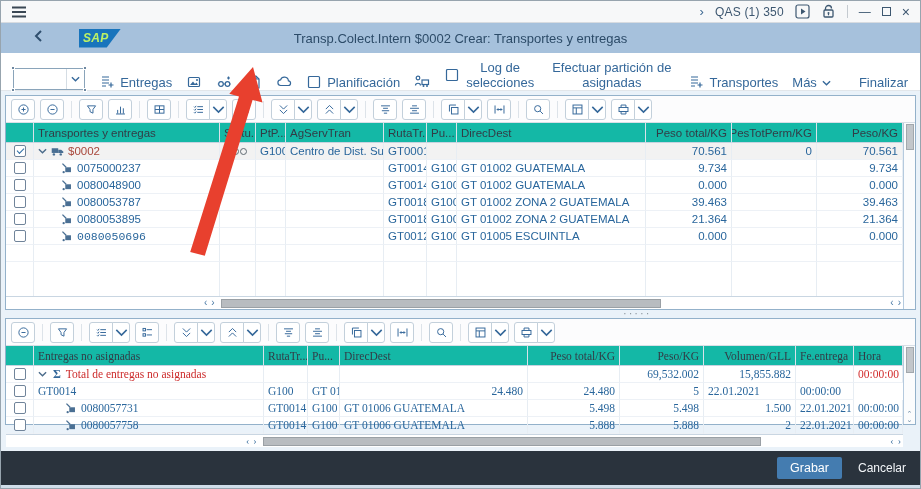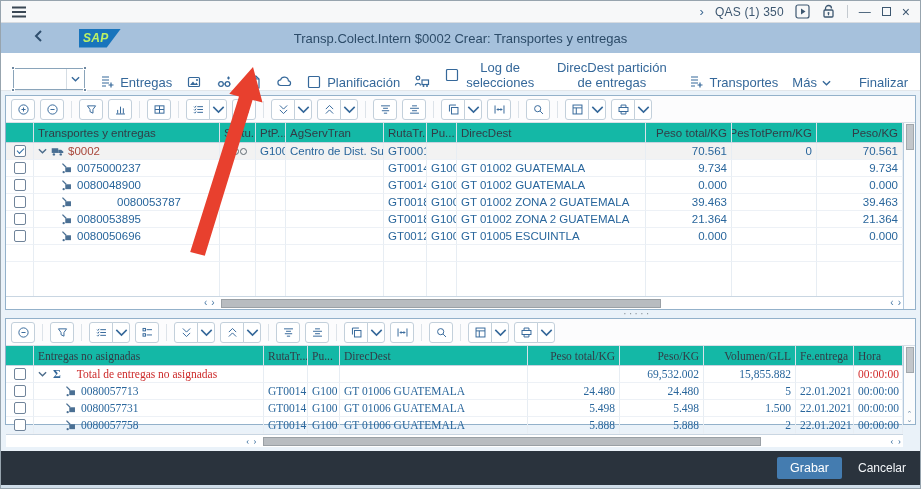--- a/index.html
+++ b/index.html
@@ -66,21 +66,21 @@
   .trow.sel .c { background:#f2f2f2; }
   .c { border-right:1px solid #e7edf3; border-bottom:1px solid #edf1f6; padding:0 4px; display:flex; align-items:center; overflow:hidden; white-space:nowrap; }
   .num { justify-content:flex-end; }
   .filler { flex:1; }
   .filler .c { border-bottom:none; height:100%; }
   .cb { width:12px; height:12px; border:1px solid #70849a; border-radius:2px; background:#fff; position:relative; }
   .cb.on::after { content:""; position:absolute; left:2px; top:2px; width:6px; height:3px; border-left:1.6px solid #2e6da4; border-bottom:1.6px solid #2e6da4; transform:rotate(-45deg); }
   .treechev { width:9px; height:6px; stroke:#4a6b8a; stroke-width:1.5; fill:none; margin-right:4px; flex:0 0 auto; }
   .rid { margin-left:4px; }
   .rid.transport { color:#a8473b; }
-  .totlabel { color:#cc2a2a; margin-left:16px; }
+  .totlabel { color:#cc2a2a; margin-left:5px; }
   .sigma { color:#35689a; font-weight:bold; font-size:12px; margin-left:2px; }
   .redtime { color:#d22d2d; }
   .dot { width:7px; height:7px; border-radius:50%; background:#c62b1f; margin-right:1px; flex:0 0 auto; }
   .ring { width:7px; height:7px; border-radius:50%; border:1.4px solid #5f6a72; margin-right:1px; flex:0 0 auto; }
   .icn { width:13px; height:13px; flex:0 0 auto; }
 
   .hscroll { height:13px; border-top:1px solid #c9d6e2; background:#fff; display:flex; align-items:center; flex:0 0 auto; }
   .hs-arr { color:#4a7aa6; font-size:10px; line-height:10px; padding:0 2px; }
   .hs-thumb { height:9px; background:#b8bcc0; border:1px solid #9aa0a5; }
   .hs-blank1 { width:196px; } .hs-blank2 { width:238px; }
@@ -195,21 +195,21 @@
           <circle cx="13" cy="12" r="1" fill="#35689a" stroke="none"></circle>
         </svg>
     </button>
     <button class="tb-btn">
       <svg class="i16" viewBox="0 0 16 16">
           <rect x="2.5" y="2.5" width="11" height="11" rx="1"></rect>
         </svg>
       <span>Log de selecciones</span>
     </button>
     <button class="tb-btn">
-      <span>DirecDest partición de entregas</span>
+      <span>Efectuar partición de asignadas</span>
     </button>
     <button class="tb-btn">
       <svg class="i16" viewBox="0 0 16 16">
           <path d="M3 3h7M3 6h7M3 9h7M3 12h4"></path>
           <path d="M12 8.5v5M9.5 11h5"></path>
         </svg>
       <span>Transportes</span>
     </button>
     <button class="tb-btn">
       <span>Más</span>
@@ -461,21 +461,21 @@
                 <div class="c">G100</div>
                 <div class="c">GT 01002 GUATEMALA</div>
                 <div class="c num">0.000</div>
                 <div class="c num"></div>
                 <div class="c num">0.000</div>
               </div>
               <div class="g1 trow">
                 <div class="c" style="justify-content: center;">
                   <span class="cb"></span>
                 </div>
-                <div class="c" style="padding-left: 26px; gap: 40px;">
+                <div class="c" style="padding-left: 26px;">
                   <svg class="icn" viewBox="0 0 16 16">
                     <path d="M3 2l4.5 4.5" stroke="#4a6f93" stroke-width="1.6" fill="none"></path>
                     <rect x="6.5" y="6.5" width="7" height="6" fill="#4a6f93"></rect>
                     <circle cx="4.5" cy="12.5" r="1.4" fill="#4a6f93"></circle>
                   </svg>
                   <span class="rid">0080053787</span>
                 </div>
                 <div class="c"></div>
                 <div class="c"></div>
                 <div class="c"></div>
@@ -505,21 +505,21 @@
                 <div class="c">G100</div>
                 <div class="c">GT 01002 ZONA 2 GUATEMALA</div>
                 <div class="c num">21.364</div>
                 <div class="c num"></div>
                 <div class="c num">21.364</div>
               </div>
               <div class="g1 trow">
                 <div class="c" style="justify-content: center;">
                   <span class="cb"></span>
                 </div>
-                <div class="c" style="padding-left: 26px;">
+                <div class="c" style="padding-left: 26px; font-family: Liberation Mono, monospace;">
                   <svg class="icn" viewBox="0 0 16 16">
                     <path d="M3 2l4.5 4.5" stroke="#4a6f93" stroke-width="1.6" fill="none"></path>
                     <rect x="6.5" y="6.5" width="7" height="6" fill="#4a6f93"></rect>
                     <circle cx="4.5" cy="12.5" r="1.4" fill="#4a6f93"></circle>
                   </svg>
                   <span class="rid">0080050696</span>
                 </div>
                 <div class="c"></div>
                 <div class="c"></div>
                 <div class="c"></div>
@@ -735,28 +735,20 @@
                 <div class="c"></div>
                 <div class="c num"></div>
                 <div class="c num">69,532.002</div>
                 <div class="c num">15,855.882</div>
                 <div class="c"></div>
                 <div class="c redtime">00:00:00</div>
               </div>
               <div class="g2 trow">
                 <div class="c" style="justify-content: center;">
                   <span class="cb"></span>
-                </div>
-                <div class="c" style="padding-left: 30px;">
-                  <svg class="icn" viewBox="0 0 16 16">
-                    <path d="M3 2l4.5 4.5" stroke="#4a6f93" stroke-width="1.6" fill="none"></path>
-                    <rect x="6.5" y="6.5" width="7" height="6" fill="#4a6f93"></rect>
-                    <circle cx="4.5" cy="12.5" r="1.4" fill="#4a6f93"></circle>
-                  </svg>
-                  <span class="rid">0080057713</span>
                 </div>
                 <div class="c">GT0014</div>
                 <div class="c">G100</div>
                 <div class="c">GT 01006 GUATEMALA</div>
                 <div class="c num">24.480</div>
                 <div class="c num">24.480</div>
                 <div class="c num">5</div>
                 <div class="c">22.01.2021</div>
                 <div class="c">00:00:00</div>
               </div>

